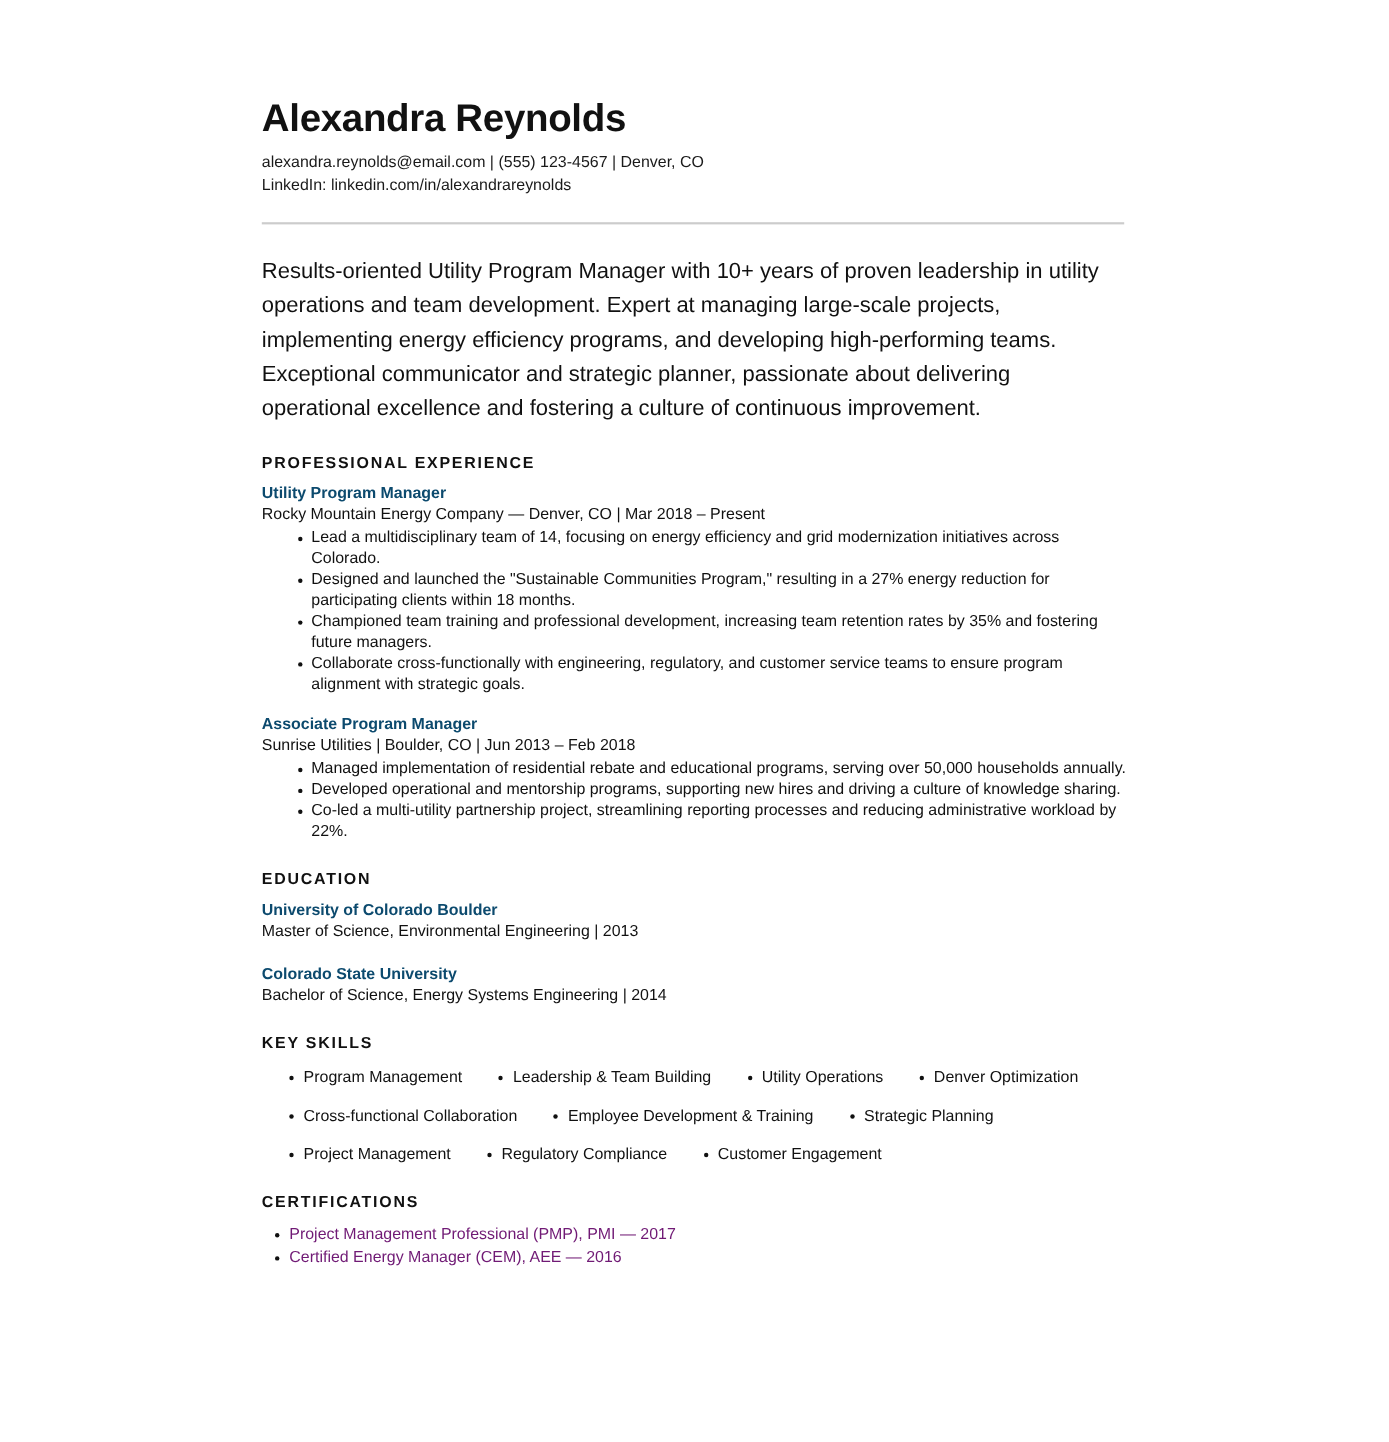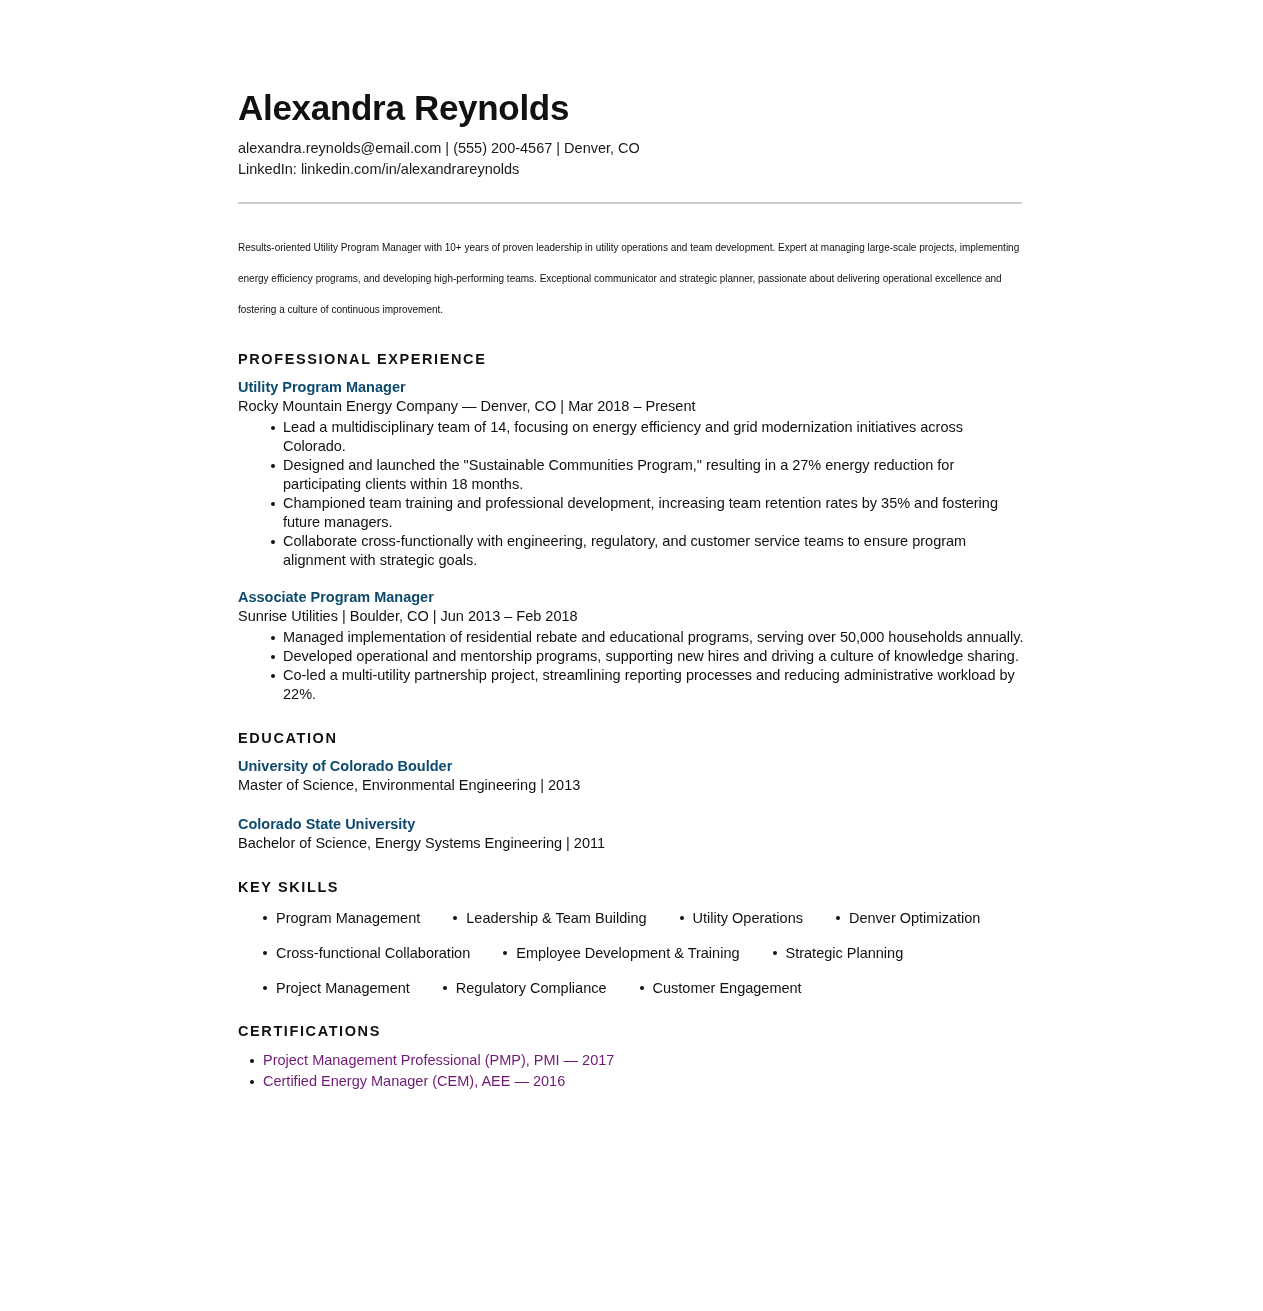--- a/index.html
+++ b/index.html
@@ -45,21 +45,21 @@
   }
   .rule {
     border: none;
     border-top: 2px solid #cccccc;
     margin: 22px 0 0 0;
     width: 784px;
   }
 
   
   .summary {
-    font-size: 10px;
+    font-size: 20px;
     line-height: 31px;
     color: #111111;
     margin: 28px 0 0 0;
     max-width: 784px;
   }
 
   
   .section {
     margin-top: 26px;
   }
@@ -175,21 +175,21 @@
   }
 </style>
 </head>
 <body>
 
 <div class="page">
   <div class="doc">
 
     <div>
       <h1 class="name">Alexandra Reynolds</h1>
-      <div class="contact-line">alexandra.reynolds@email.com | (555) 200-4567 | Denver, CO</div>
+      <div class="contact-line">alexandra.reynolds@email.com | (555) 123-4567 | Denver, CO</div>
       <div class="contact-line">LinkedIn: linkedin.com/in/alexandrareynolds</div>
       <hr class="rule">
     </div>
 
     <p class="summary">Results-oriented Utility Program Manager with 10+ years of proven leadership in utility operations and team development. Expert at managing large-scale projects, implementing energy efficiency programs, and developing high-performing teams. Exceptional communicator and strategic planner, passionate about delivering operational excellence and fostering a culture of continuous improvement.</p>
 
     <div class="section">
       <div class="section-title">PROFESSIONAL EXPERIENCE</div>
 
       <div class="entry">
@@ -217,21 +217,21 @@
     <div class="section">
       <div class="section-title">EDUCATION</div>
 
       <div class="edu-entry">
         <div class="entry-title">University of Colorado Boulder</div>
         <div class="entry-sub">Master of Science, Environmental Engineering | 2013</div>
       </div>
 
       <div class="edu-entry">
         <div class="entry-title">Colorado State University</div>
-        <div class="entry-sub">Bachelor of Science, Energy Systems Engineering | 2011</div>
+        <div class="entry-sub">Bachelor of Science, Energy Systems Engineering | 2014</div>
       </div>
     </div>
 
     <div class="section">
       <div class="section-title">KEY SKILLS</div>
       <div class="skills-wrap">
         <ul class="skills">
           <li>Program Management</li>
           <li>Leadership &amp; Team Building</li>
           <li>Utility Operations</li>

